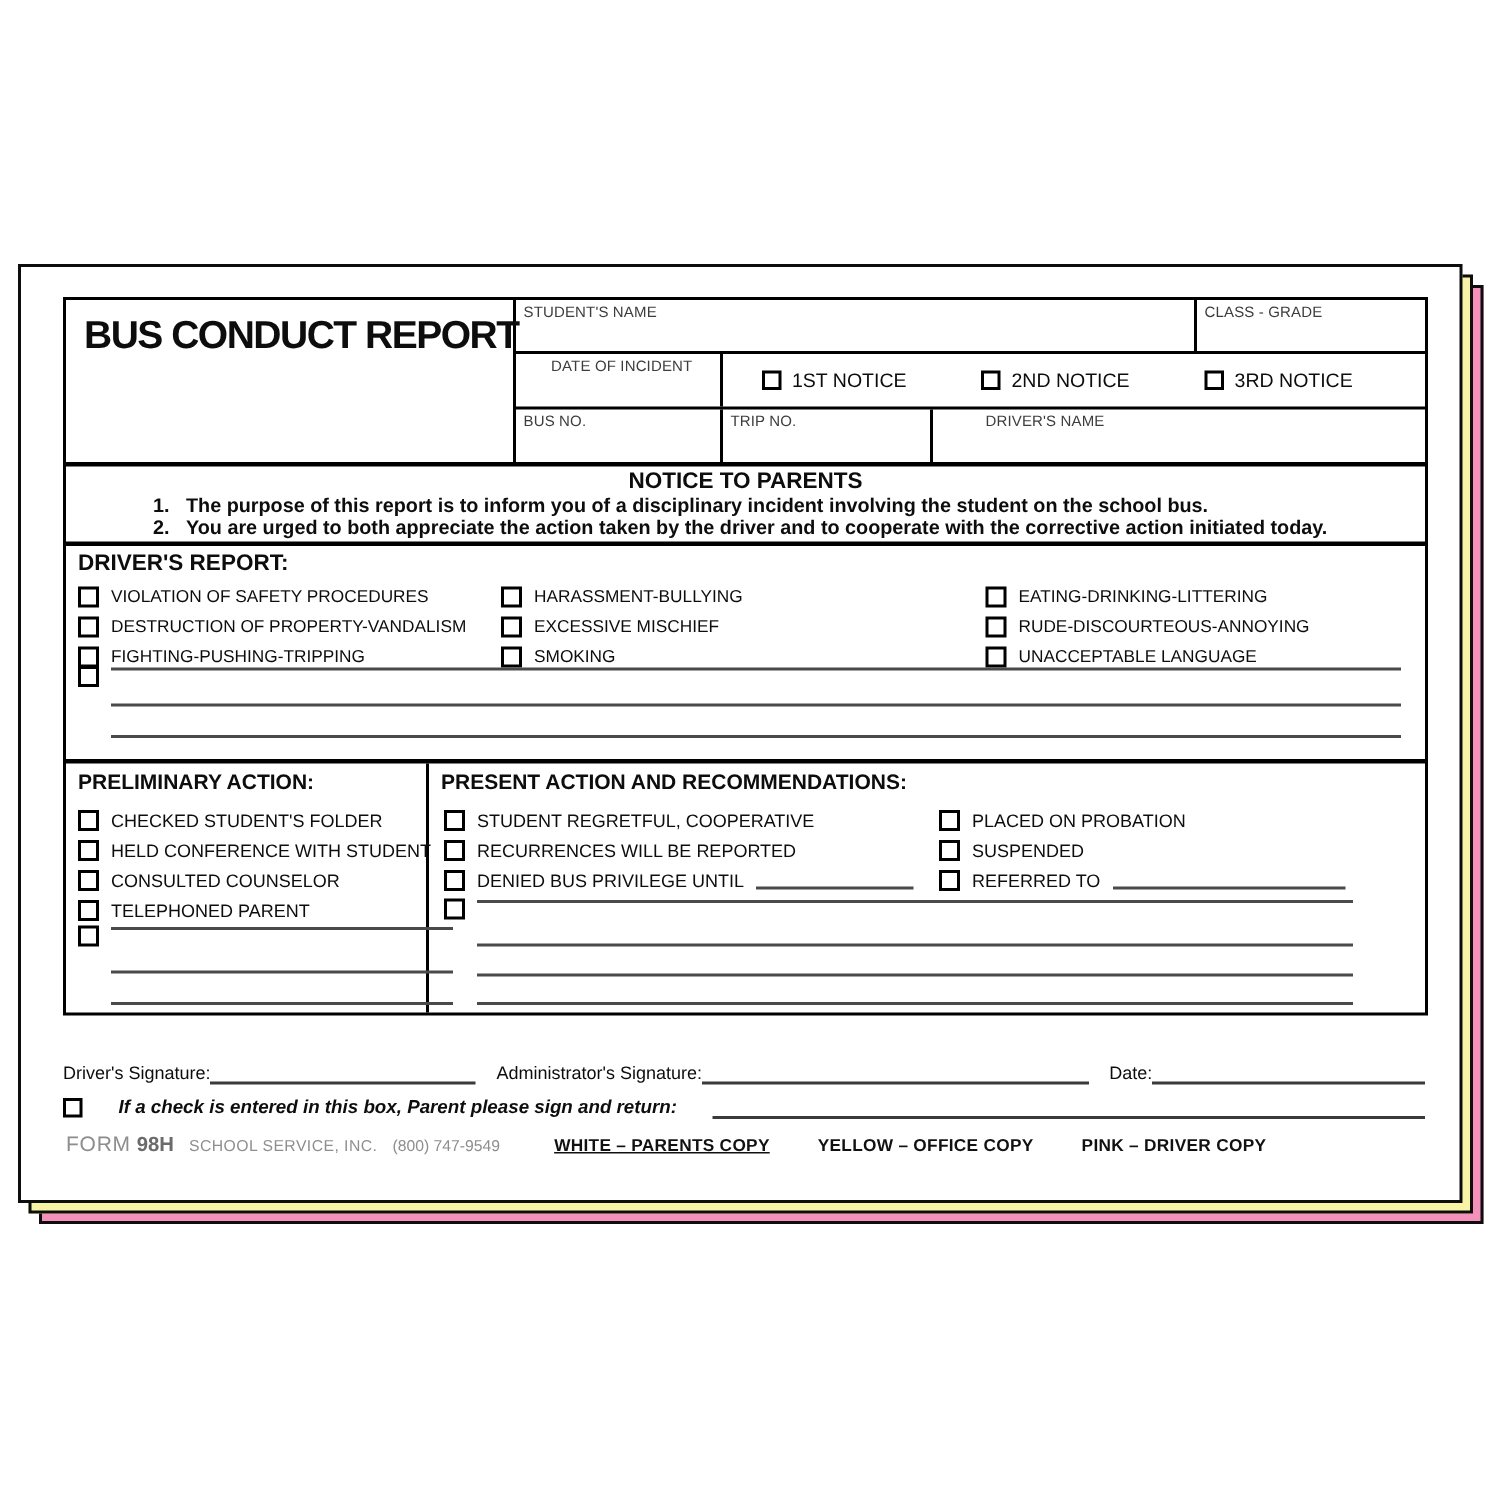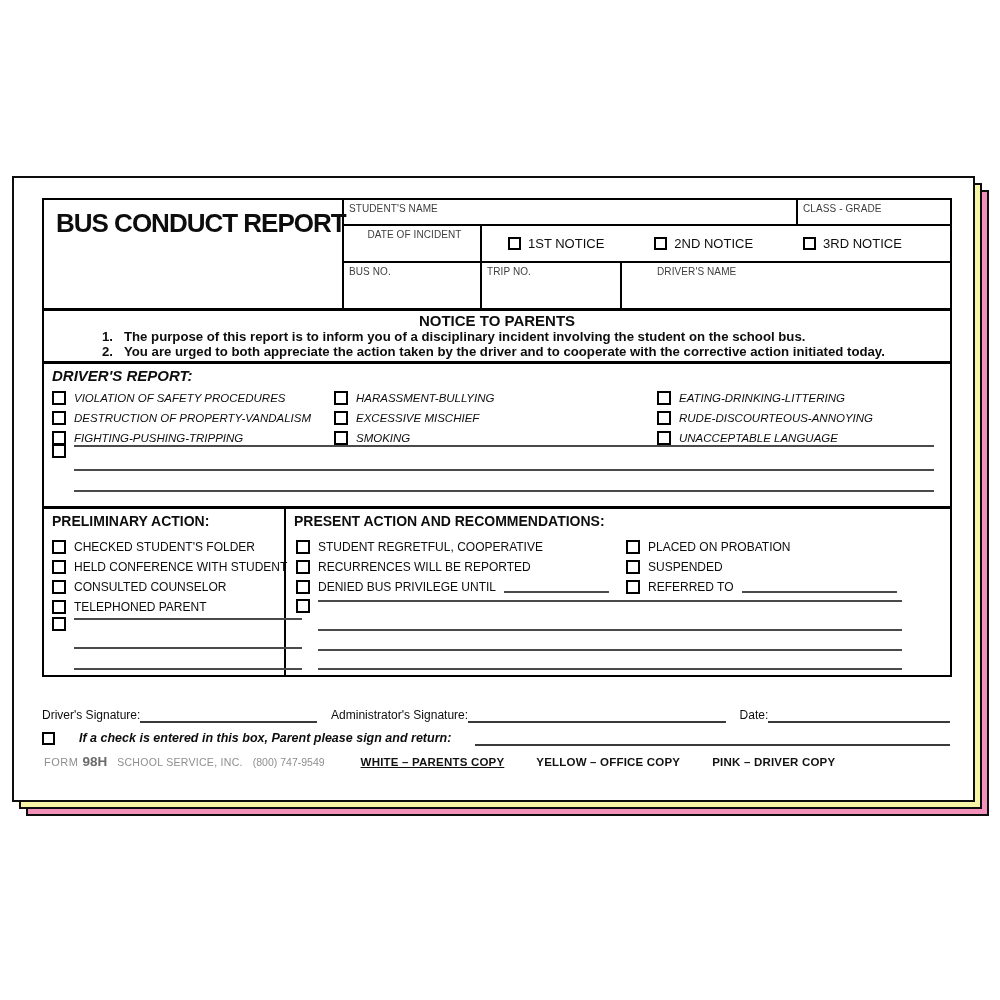--- a/index.html
+++ b/index.html
@@ -14,21 +14,21 @@
 
   
   .formbox { position:absolute; left:28px; top:20px; width:910px; height:479px;
     border:2px solid #000; display:flex; flex-direction:column; background:#fff; }
 
   .hdr { height:111px; display:flex; border-bottom:3px solid #000; }
   .title-cell { width:300px; border-right:2px solid #000; padding:8px 10px 0 12px; }
   .form-title { font-size:26px; font-weight:bold; letter-spacing:-1px; white-space:nowrap; }
   .hdr-right { flex:1; display:flex; flex-direction:column; }
   .hdr-row { display:flex; }
-  .r1 { height:26px; border-bottom:2px solid #000; }
+  .r1 { height:36px; border-bottom:2px solid #000; }
   .r2 { height:37px; border-bottom:2px solid #000; }
   .r3 { flex:1; }
   .cell { position:relative; }
   .cell-label { display:block; font-size:10px; color:#3d3d3d; padding:3px 0 0 5px;
     letter-spacing:0.1px; white-space:nowrap; }
   .c-student { flex:1; border-right:2px solid #000; }
   .c-grade { width:152px; }
   .c-date { width:138px; border-right:2px solid #000;text-align:center; }
   .c-notices { flex:1; display:flex; align-items:center; padding-left:26px; gap:50px; }
   .c-bus { width:138px; border-right:2px solid #000; }
@@ -39,21 +39,21 @@
     background:#fff; flex:none; }
   .cb.small { width:13px; height:13px; }
   .notice-opt { display:flex; align-items:center; gap:7px; font-size:13px; }
 
   .notice-parents { height:53px; border-bottom:3px solid #000; padding-top:2px; }
   .np-title { text-align:center; font-weight:bold; font-size:15px; line-height:16px; }
   .np-item { display:flex; font-weight:bold; font-size:13.2px; line-height:15px;
     padding-left:58px; }
   .np-num { width:22px; flex:none; }
 
-  .sec { position:relative;font-style:italic; }
+  .sec { position:relative; }
   .drivers-report { height:145px; border-bottom:3px solid #000; }
   .sec-title { font-size:15px; font-weight:bold; padding:3px 0 0 8px; }
   .dr-col { position:absolute; top:24px; }
   .dr-col1 { left:8px; } .dr-col2 { left:290px; } .dr-col3 { left:613px; }
   .ck-item { display:flex; align-items:center; gap:8px; height:20px;
     font-size:11.5px; white-space:nowrap; }
   .wline { border-bottom:2px solid #4a4a4a; }
   .abs { position:absolute; }
 
   .bottom-split { flex:1; display:flex; }
@@ -76,21 +76,21 @@
 
   .parent-row { position:absolute; left:28px; top:553px; width:908px; display:flex;
     align-items:flex-end; gap:24px; }
   .parent-note { font-size:12.5px; font-weight:bold; font-style:italic;
     white-space:nowrap; padding-bottom:1px; }
   .parent-row .cb { margin-bottom:1px; }
   .parent-line { flex:1; border-bottom:2px solid #3a3a3a; height:13px; }
 
   .footer-row { position:absolute; left:30px; top:576px; width:908px; display:flex;
     align-items:baseline; }
-  .f-form { font-size:11px; color:#8e8e8e; letter-spacing:0.5px; }
+  .f-form { font-size:14px; color:#8e8e8e; letter-spacing:0.5px; }
   .f-num { font-size:13.5px; font-weight:bold; color:#6b6b6b; margin-left:4px; }
   .f-co { font-size:10.5px; color:#8e8e8e; margin-left:10px; letter-spacing:0.3px; }
   .f-phone { font-size:10.5px; color:#8e8e8e; margin-left:10px; }
   .f-copy { font-size:11.5px; font-weight:bold; color:#111; letter-spacing:0.2px; }
   .f-copy.c1 { margin-left:36px;text-decoration:underline; } .f-copy.c2 { margin-left:32px; } .f-copy.c3 { margin-left:32px; }
 </style>
 </head>
 <body>
 
 <div class="canvas">

